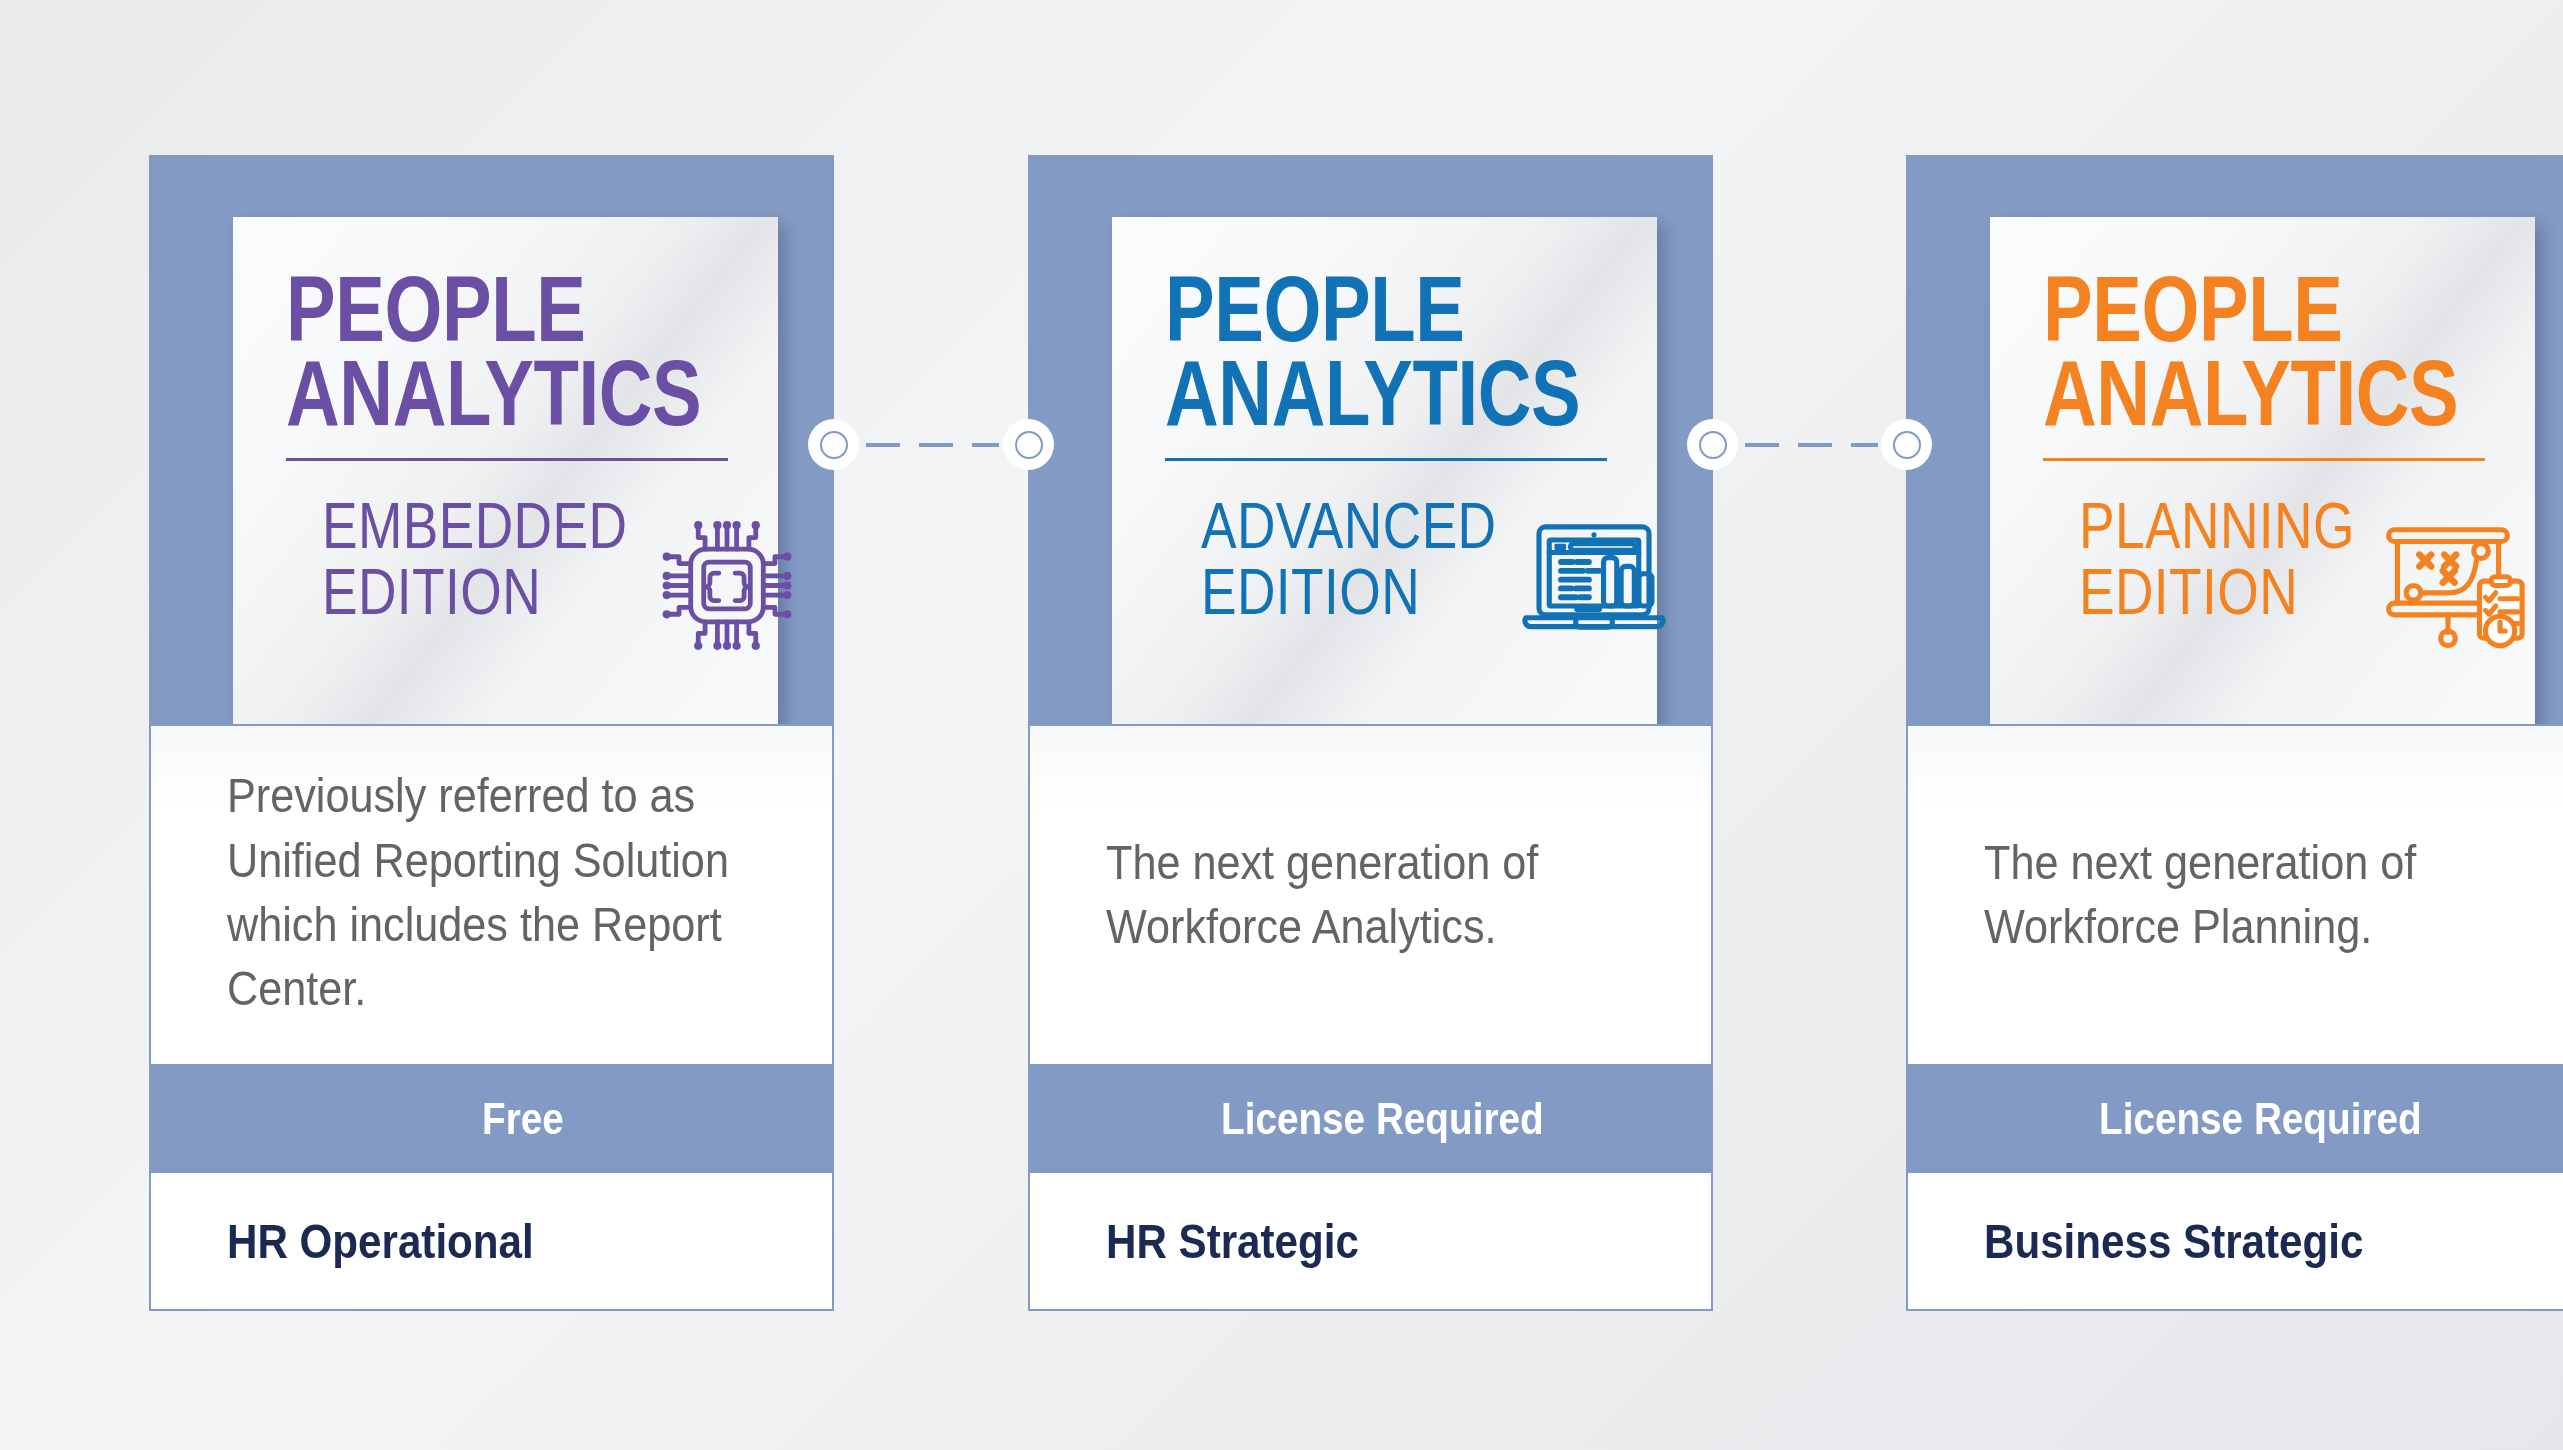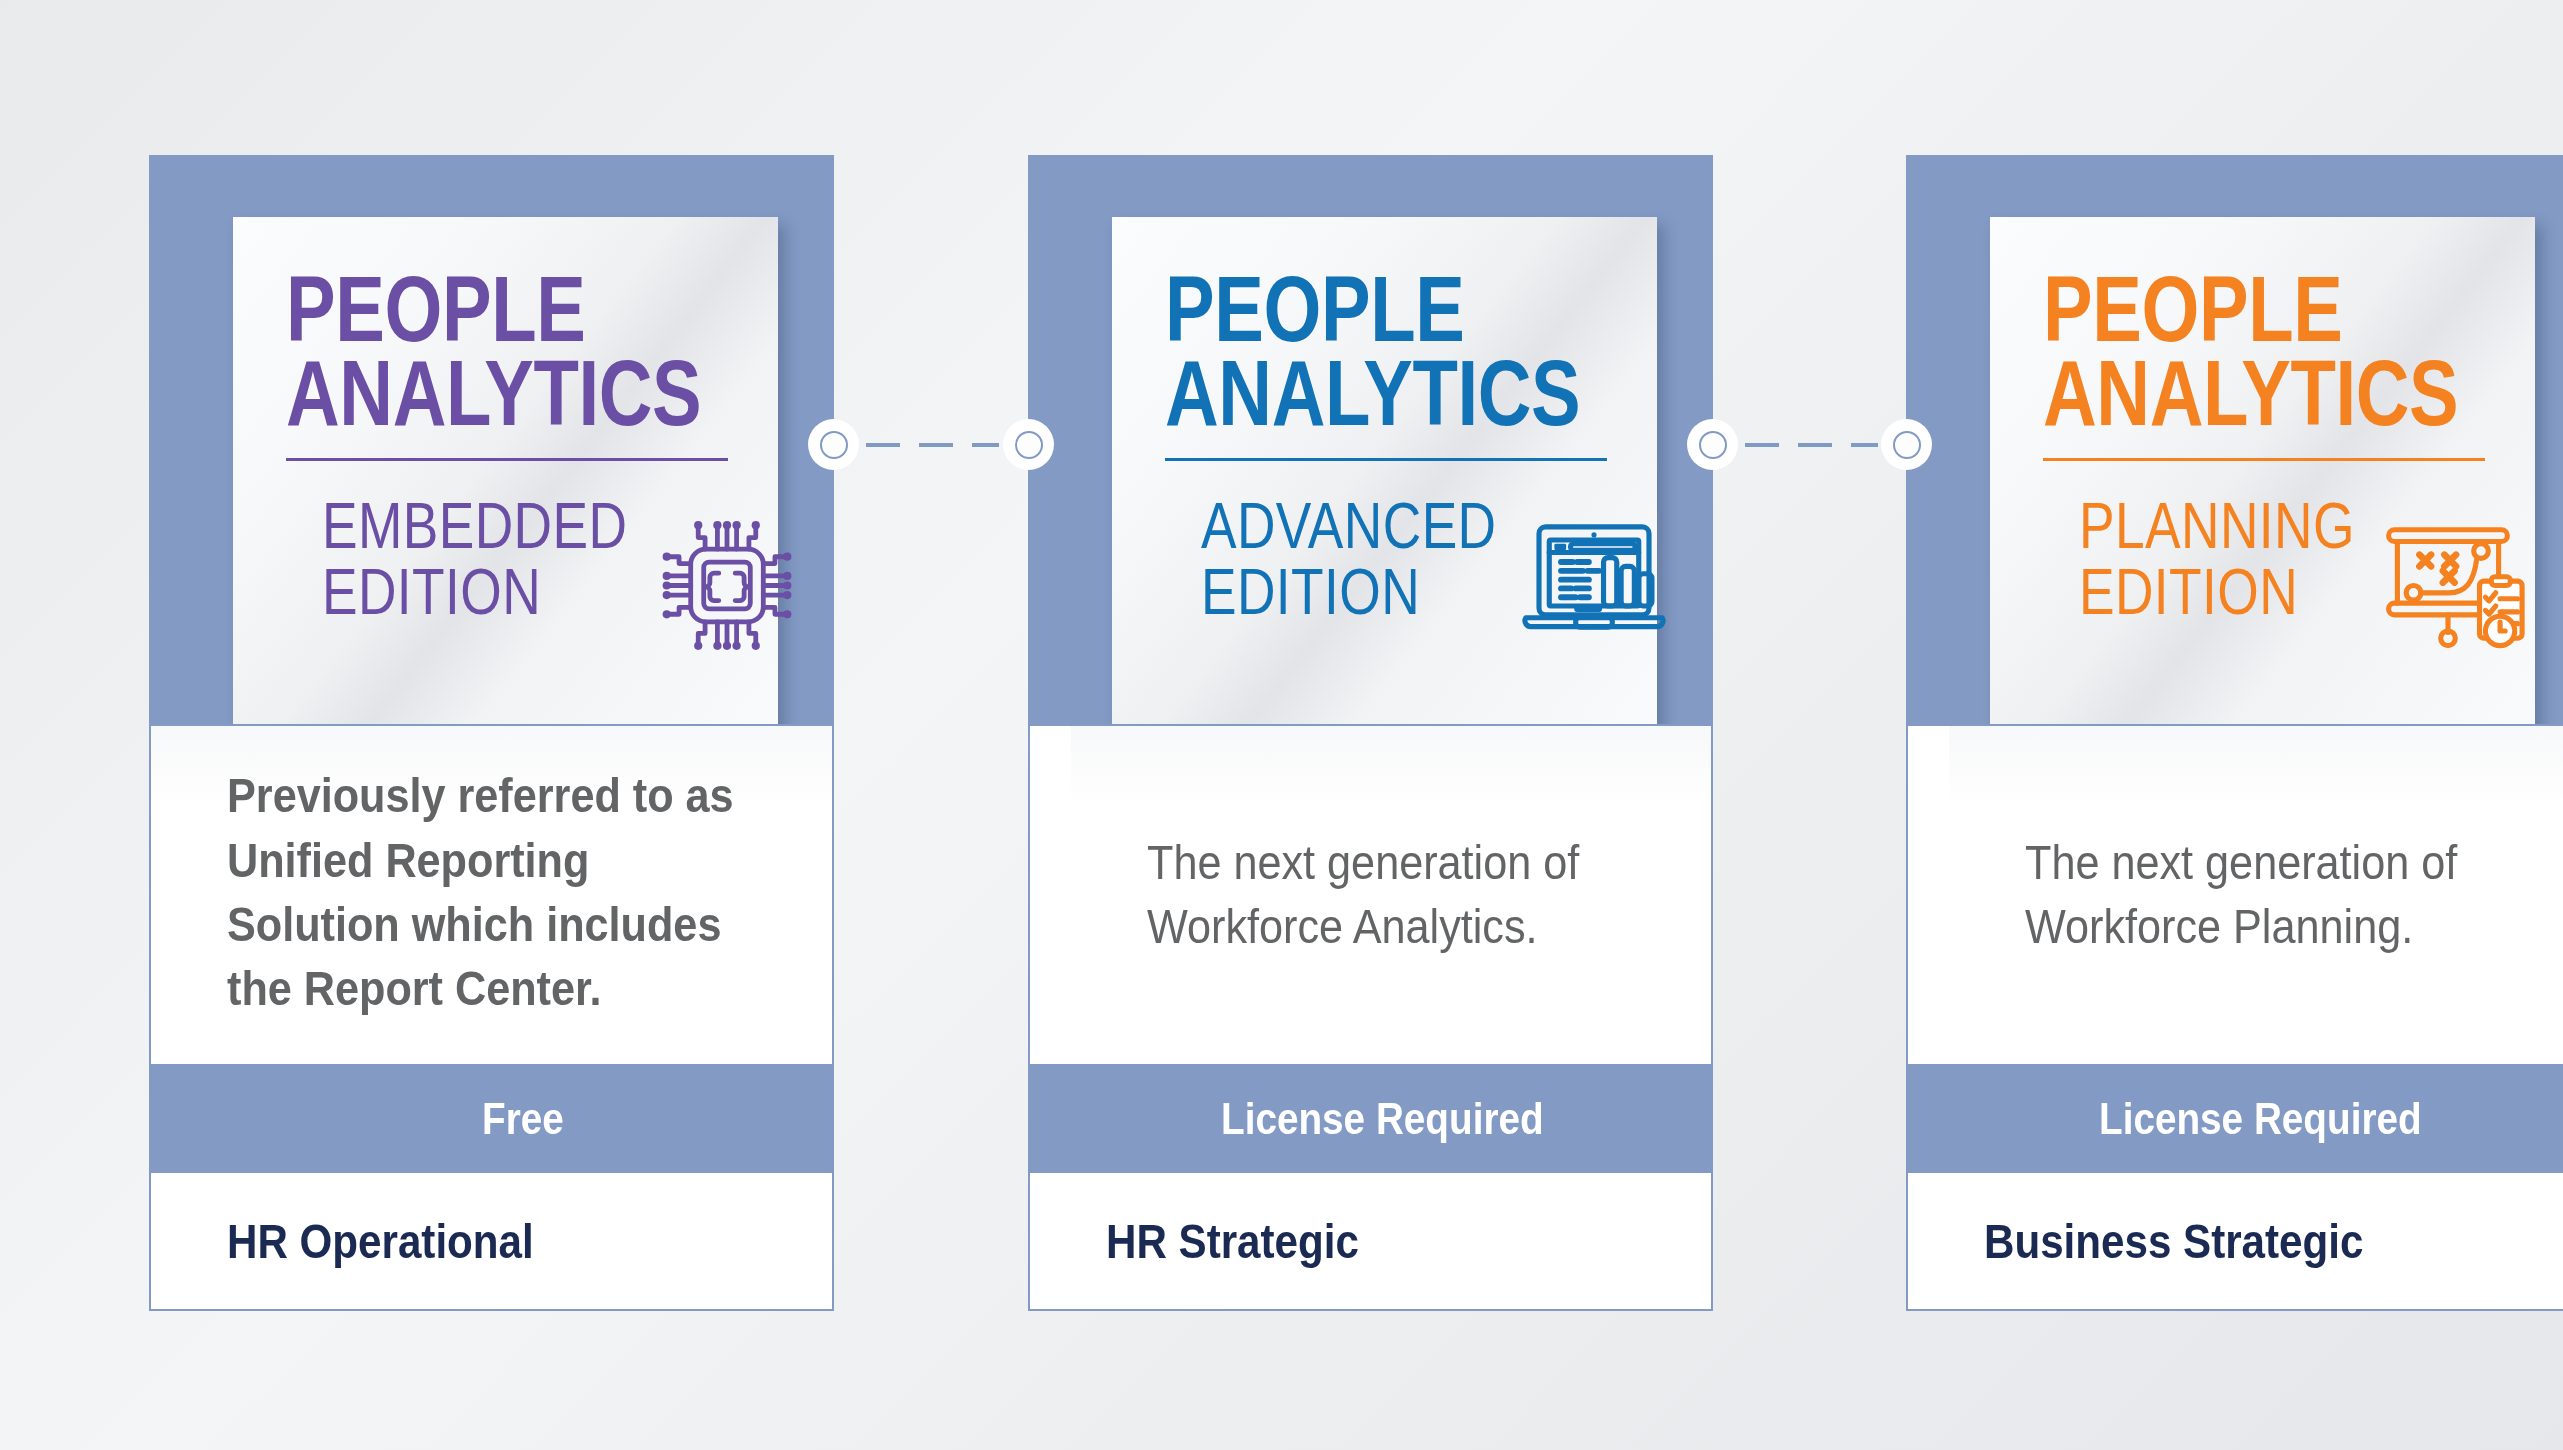--- a/index.html
+++ b/index.html
@@ -134,23 +134,23 @@
   .desc p {
     margin: 0;
     color: #636466;
     font-size: 48px;
     line-height: 1.34;
     letter-spacing: 0px;
     transform: scaleX(0.90);
     transform-origin: left top;
     width: 111%;
   }
-  .desc.c1 { align-items: center; font-weight: bold; }
+  .desc.c1 { align-items: center; }
   .desc.c1 p { margin-top: -4.1px; }
-  .desc.c2, .desc.c3 { align-items: center; margin-left: 41px; }
+  .desc.c2, .desc.c3 { align-items: center; }
 
   .band {
     flex: 0 0 109px;
     background: #829ac4;
     display: flex;
     align-items: center;
     padding-left: 76px;
     box-sizing: border-box;
     justify-content: center;
   }

